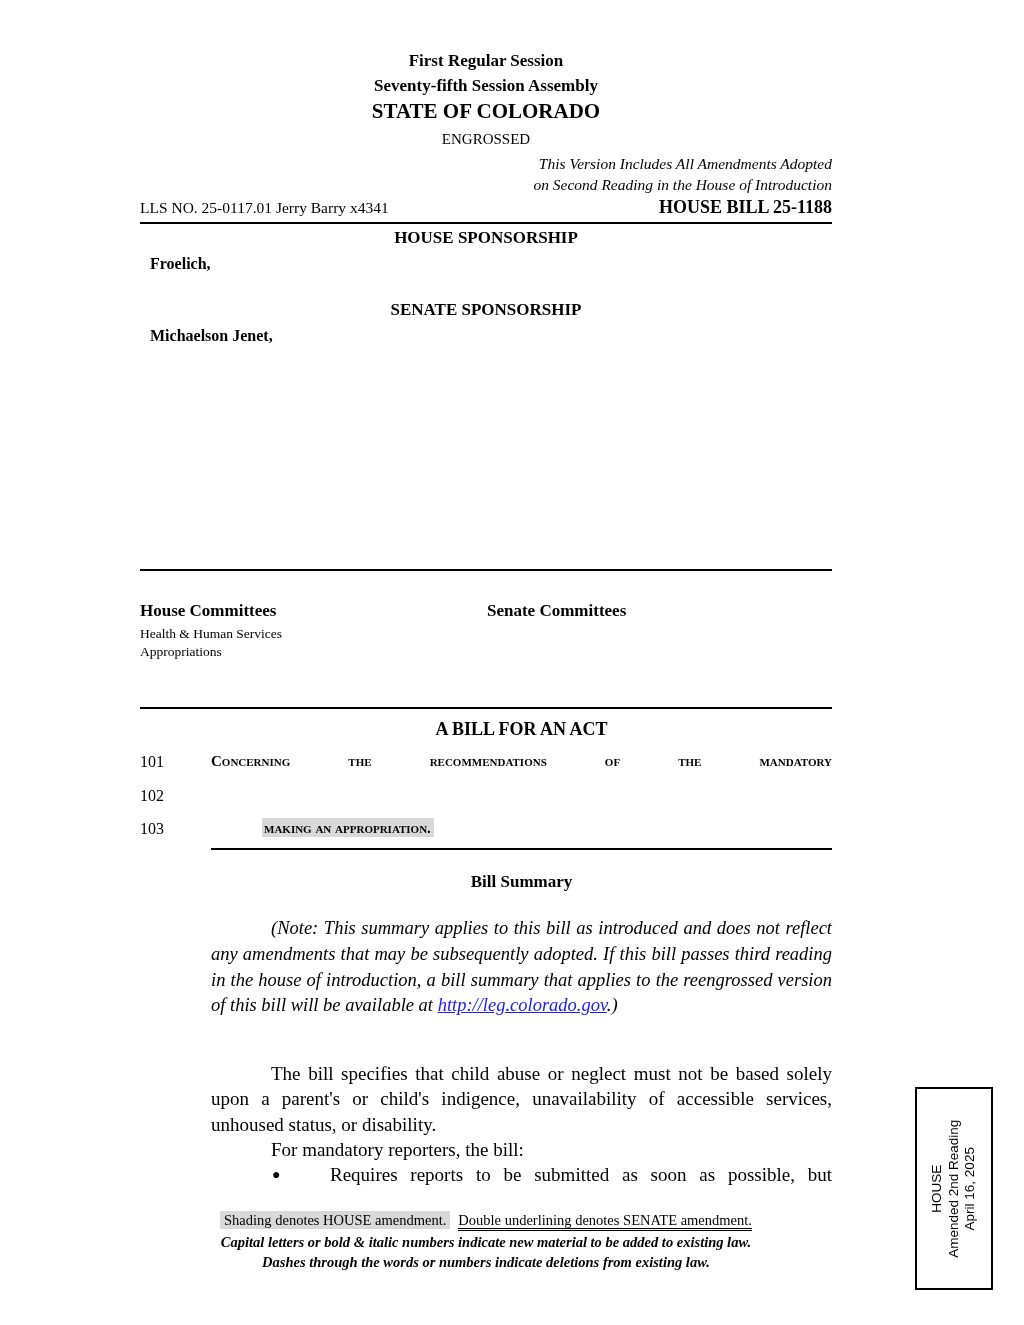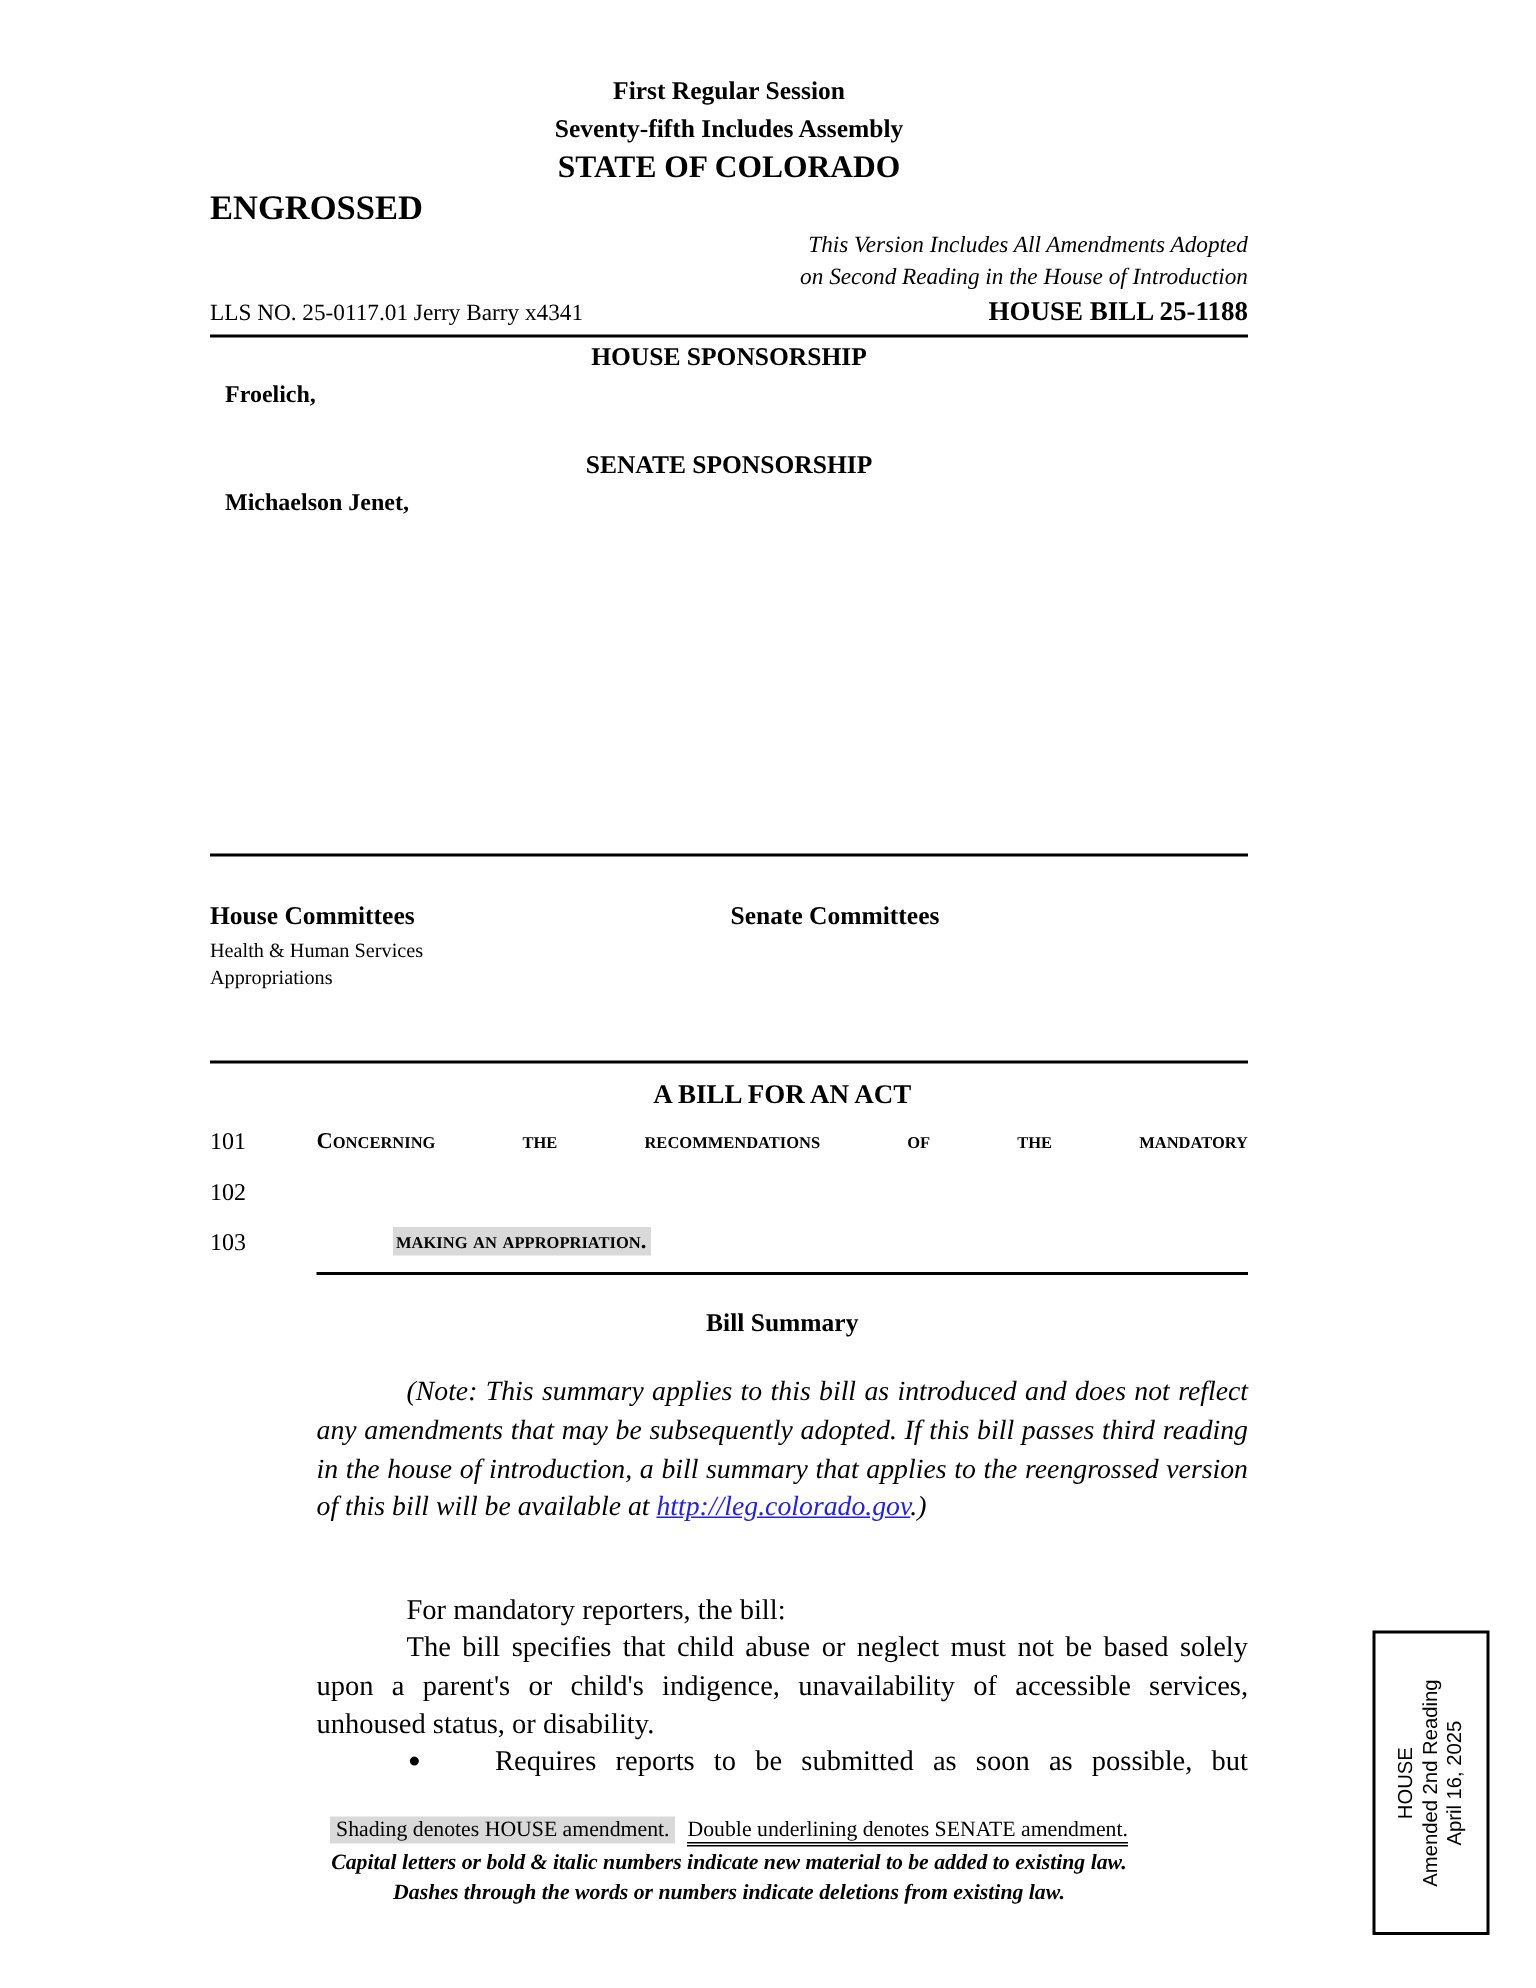--- a/index.html
+++ b/index.html
@@ -13,21 +13,21 @@
     font-family: "Liberation Serif", "DejaVu Serif", serif;
     overflow: hidden;
     padding-left: 16px;
   }
   .rule { border-top: 2px solid #000; height: 0; }
 
   
   .header { position: absolute; left: 140px; top: 48px; width: 692px; }
   .center-line { text-align: center; font-weight: bold; font-size: 17px; line-height: 25px; }
   .state-line { text-align: center; font-weight: bold; font-size: 21px; line-height: 27px; }
-  .engrossed { text-align: left; font-weight: bold; font-size: 23px; line-height: 28px; }
+  .engrossed { text-align: center; font-weight: normal; font-size: 15px; line-height: 28px; }
   .eng-note { text-align: right; font-style: italic; font-size: 15.5px; line-height: 21px; }
   .lls-row { display: flex; justify-content: space-between; align-items: baseline; margin-top: 1px; line-height: 22px; }
   .lls { font-size: 15.5px; }
   .bill-no { font-weight: bold; font-size: 18px; }
   .header .rule { margin-top: 3px; }
 
   
   .sponsorship { position: absolute; left: 140px; top: 228px; width: 692px; }
   .sp-heading { text-align: center; font-weight: bold; font-size: 17px; line-height: 20px; }
   .sp-heading.senate { margin-top: 26px; }
@@ -88,21 +88,21 @@
     font-size: 13.5px; line-height: 16.5px; white-space: nowrap; color: #000;
   }
 </style>
 </head>
 <body>
 
 <div class="page">
 
   <div class="header">
     <div class="center-line">First Regular Session</div>
-    <div class="center-line">Seventy-fifth Includes Assembly</div>
+    <div class="center-line">Seventy-fifth Session Assembly</div>
     <div class="state-line">STATE OF COLORADO</div>
     <div class="engrossed">ENGROSSED</div>
     <div class="eng-note">This Version Includes All Amendments Adopted</div>
     <div class="eng-note">on Second Reading in the House of Introduction</div>
     <div class="lls-row">
       <span class="lls">LLS NO. 25-0117.01 Jerry Barry x4341</span>
       <span class="bill-no">HOUSE BILL 25-1188</span>
     </div>
     <div class="rule"></div>
   </div>
@@ -154,22 +154,22 @@
   </div>
 
   <div class="summary">
     <div class="sum-heading">Bill Summary</div>
     <div class="sum-note">
       <span>(Note:  This summary applies to this bill as introduced and does not reflect any amendments that may be subsequently adopted. If this bill passes third reading in the house of introduction, a bill summary that applies to the reengrossed version of this bill will be available at </span><a href="#">http://leg.colorado.gov</a><span>.)</span>
     </div>
   </div>
 
   <div class="bodytext">
+    <p>The bill specifies that child abuse or neglect must not be based solely upon a parent's or child's indigence, unavailability of accessible services, unhoused status, or disability.</p>
     <p>For mandatory reporters, the bill:</p>
-    <p>The bill specifies that child abuse or neglect must not be based solely upon a parent's or child's indigence, unavailability of accessible services, unhoused status, or disability.</p>
     <div class="bullet-row">
       <span class="bullet-glyph">●</span>
       <div class="bullet-text">Requires reports to be submitted as soon as possible, but</div>
     </div>
   </div>
 
   <div class="footer">
     <div class="f-line1">
       <span class="f-shaded">Shading denotes HOUSE amendment.</span><span class="f-dblunderline">Double underlining denotes SENATE amendment.</span>
     </div>

